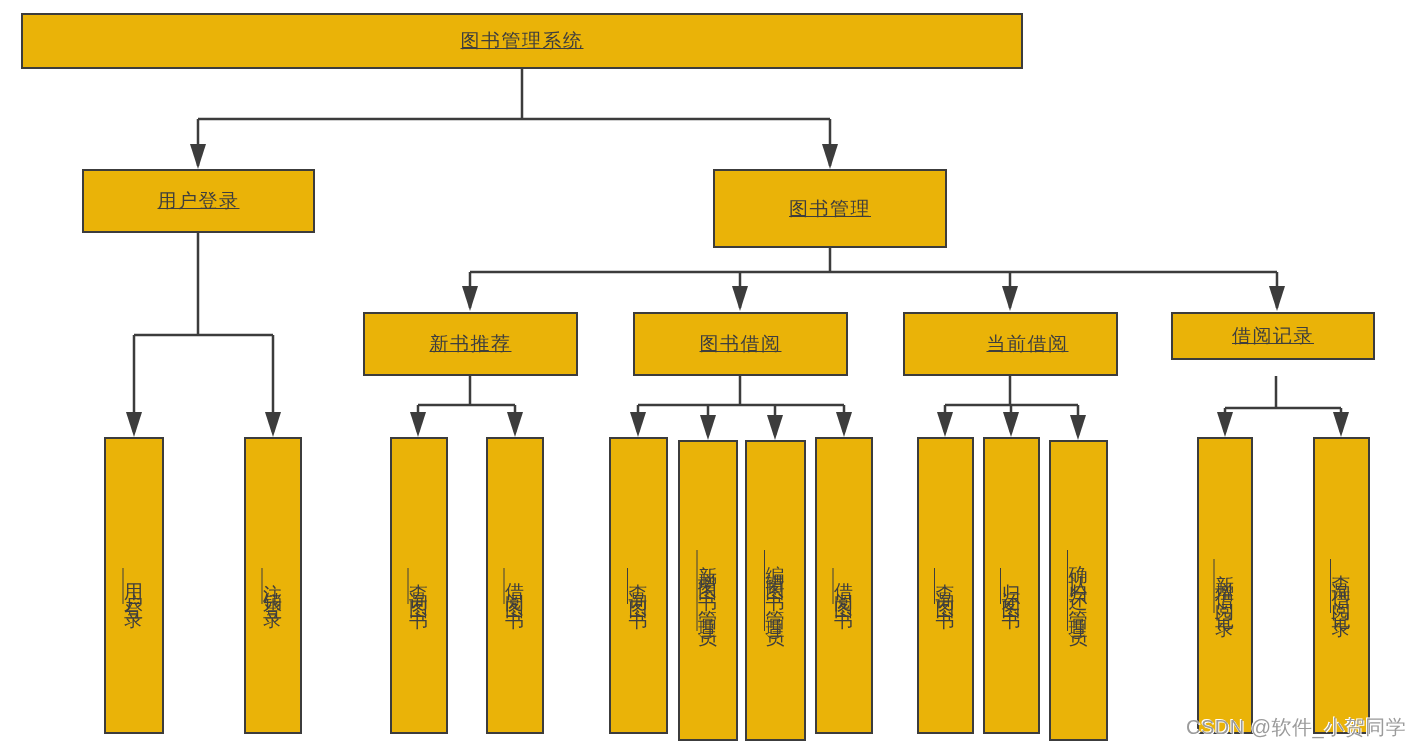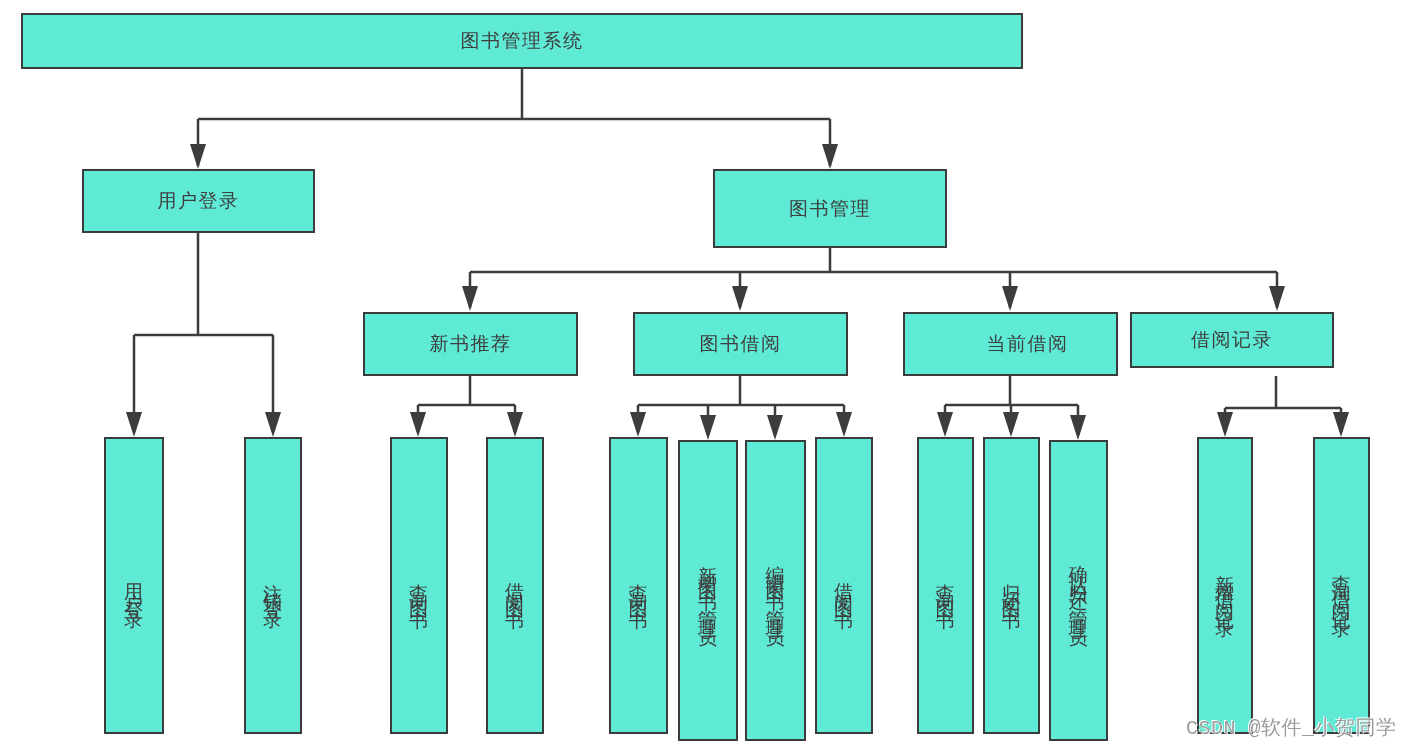--- a/index.html
+++ b/index.html
@@ -2,34 +2,33 @@
 <html><head>
 <meta charset="utf-8">
 <style>
   html,body { margin:0; padding:0; background:#fff; }
   .stage {
     position:relative; width:1405px; height:747px; background:#fff;
     font-family:"Liberation Sans","DejaVu Sans",sans-serif; overflow:hidden;
   }
   .connectors { position:absolute; left:0; top:0; z-index:0; }
   .node {
-    position:absolute; box-sizing:border-box; background:#5eead4;
+    position:absolute; box-sizing:border-box; background:#eab308;
     border:2.5px solid #3c3c3c; color:#3e3e3e; z-index:1;
-    display:flex; align-items:center; justify-content:center; text-align:left;
+    display:flex; align-items:center; justify-content:center; text-align:left;text-decoration:underline;
   }
   .h-node { font-size:19px; letter-spacing:1.5px; white-space:nowrap; }
   .v-node .vtext {
     writing-mode:vertical-rl; text-orientation:mixed;
     font-size:19px; letter-spacing:9px; line-height:1;
   }
   .watermark {
     position:absolute; left:1186px; top:714px; z-index:5;
     font-size:20px; color:#9b9b9b; letter-spacing:0.5px; white-space:nowrap;
     text-shadow:1px 1px 0 #fff, -1px -1px 0 #fff;
-    font-family:Liberation Mono, monospace;
   }
 </style>
 </head>
 <body>
 
 <div class="stage">
 
   <svg class="connectors" width="1405" height="747" viewBox="0 0 1405 747">
     <g fill="none" stroke="#3c3c3c" stroke-width="2.5">
       <path d="M522,69 V119 M198,119 H830 M198,119 V166 M830,119 V166"></path>
@@ -64,21 +63,21 @@
   </svg>
 
   <div class="node h-node" style="left:21px; top:13px; width:1002px; height:56px;">图书管理系统</div>
 
   <div class="node h-node" style="left:82px; top:169px; width:233px; height:64px;">用户登录</div>
   <div class="node h-node" style="left:713px; top:169px; width:234px; height:79px;">图书管理</div>
 
   <div class="node h-node" style="left:633px; top:312px; width:215px; height:64px;">图书借阅</div>
   <div class="node h-node" style="left:363px; top:312px; width:215px; height:64px;">新书推荐</div>
   <div class="node h-node" style="left:903px; top:312px; width:215px; height:64px;padding-left:34px;">当前借阅</div>
-  <div class="node h-node" style="left:1130px; top:312px; width:204px; height:56px;">借阅记录</div>
+  <div class="node h-node" style="left:1171px; top:312px; width:204px; height:48px;">借阅记录</div>
 
   <div class="node v-node" style="left:104px; top:437px; width:60px; height:297px;">
     <span class="vtext">用户登录</span>
   </div>
   <div class="node v-node" style="left:244px; top:437px; width:58px; height:297px;">
     <span class="vtext">注销登录</span>
   </div>
 
   <div class="node v-node" style="left:390px; top:437px; width:58px; height:297px;">
     <span class="vtext">查询图书</span>

